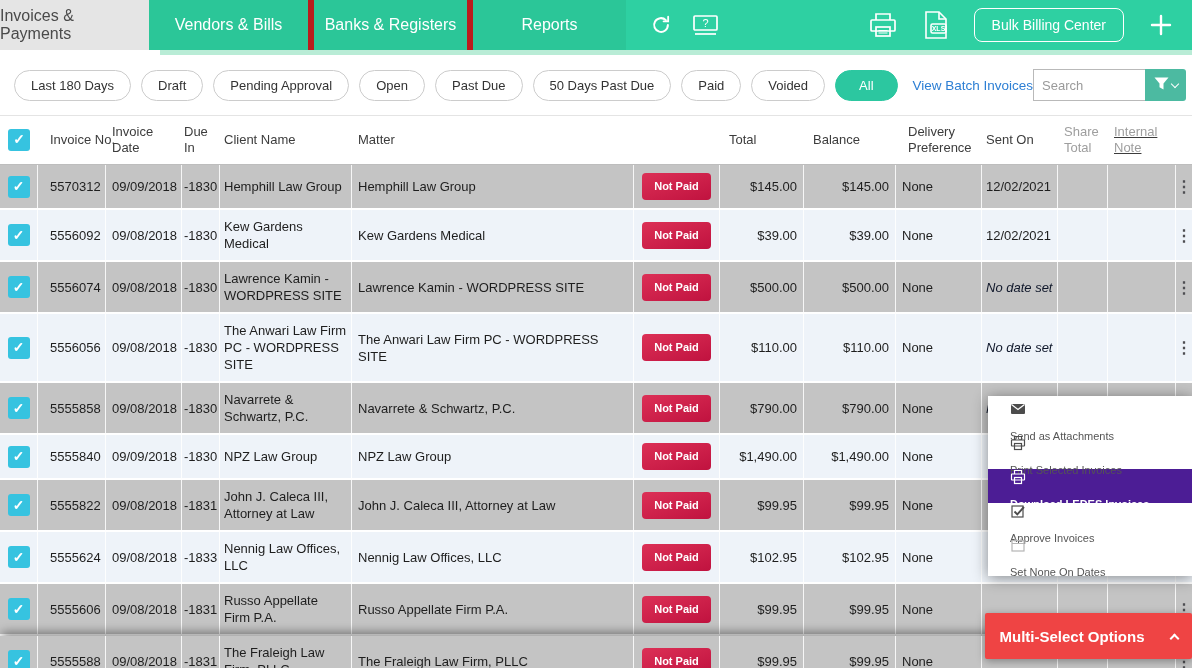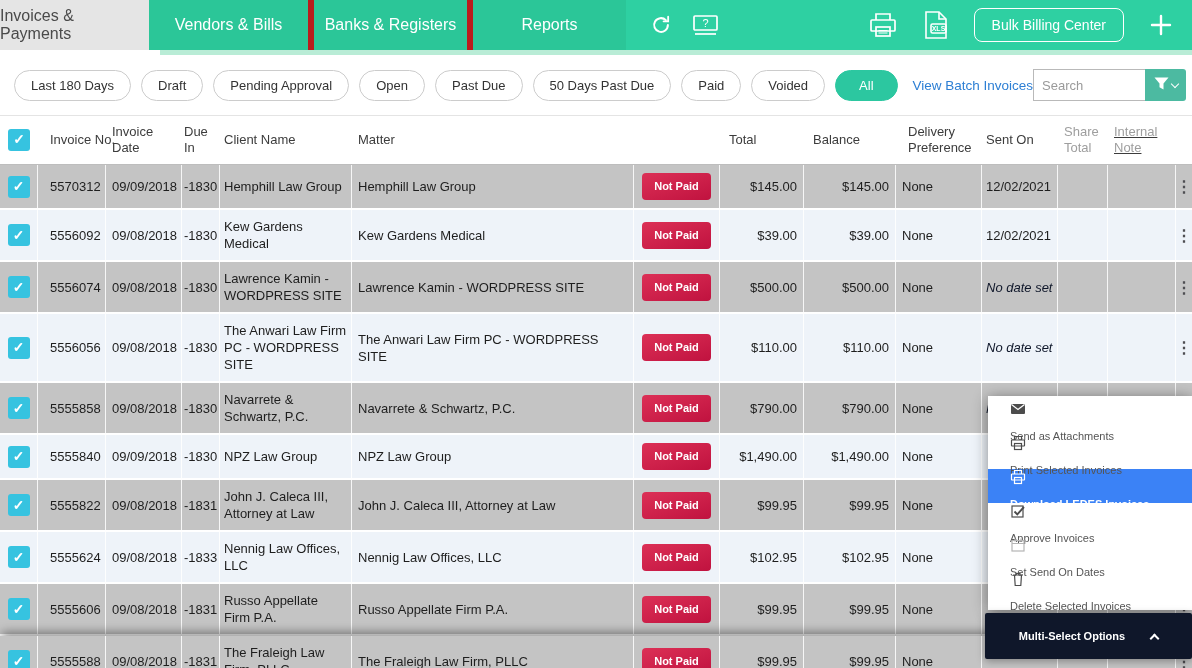--- a/index.html
+++ b/index.html
@@ -68,27 +68,27 @@
   .shadow-top { box-shadow: 0 -6px 9px -2px rgba(0,0,0,0.4); position: relative; z-index: 2; }
 
   .checkbox { width: 22px; height: 22px; border-radius: 3px; background: #36c3e0; color: #fff; font-size: 14px; font-weight: bold; display: flex; align-items: center; justify-content: center; flex: none; cursor: pointer; }
   .badge { background: linear-gradient(160deg, #dc3056, #c0123f); color: #fff; font-size: 11px; font-weight: bold; padding: 5px 12px; border-radius: 4px; white-space: nowrap; }
   .nodate { color: #0f172a; font-style: italic; }
   .kebab { font-size: 16px; color: #4e4e52; font-weight: bold; cursor: pointer; line-height: 11px; }
 
   
   .context-menu { position: absolute; top: 396px; right: 0; width: 204px; background: #fff; box-shadow: 0 2px 14px rgba(0,0,0,0.45); padding: 5px 0; z-index: 20; }
   .menu-item { height: 34px; display: flex; align-items: flex-start; gap: 13px; padding-left: 22px; font-size: 11px; color: #555; cursor: pointer; flex-direction: column; }
-  .menu-item.active { background: #3b82f6; color: #fff; font-weight: bold; }
+  .menu-item.active { background: #4c1d95; color: #fff; font-weight: bold; }
   .menu-icon { display: flex; align-items: center; color: #4c4c4c; }
   .menu-icon.dim { color: #b5b5b5; }
   .menu-item.active .menu-icon, .menu-item.active .menu-icon.dim { color: #fff; }
 
   
-  .multi-btn { position: absolute; right: 0; bottom: 9px; width: 207px; height: 46px; background: #0f172a; border: none; color: #fff; font-weight: bold; font-size: 11px; display: flex; align-items: center; justify-content: center; gap: 26px; box-shadow: 0 2px 8px rgba(0,0,0,0.35); font-family: inherit; z-index: 21; border-radius: 2px; cursor: pointer; }
+  .multi-btn { position: absolute; right: 0; bottom: 9px; width: 207px; height: 46px; background: #ef4444; border: none; color: #fff; font-weight: bold; font-size: 15px; display: flex; align-items: center; justify-content: center; gap: 26px; box-shadow: 0 2px 8px rgba(0,0,0,0.35); font-family: inherit; z-index: 21; border-radius: 2px; cursor: pointer; }
   .chev-up { width: 7px; height: 7px; border-left: 2px solid #fff; border-top: 2px solid #fff; transform: rotate(45deg); margin-top: 4px; }
 </style>
 </head>
 <body>
 
 <div class="app">
 
   <div class="topbar">
     <div class="tab-active">
       <span>Invoices &amp; Payments</span>
@@ -647,29 +647,21 @@
         </span>
         <span>Approve Invoices</span>
       </div>
       <div class="menu-item">
         <span class="menu-icon dim">
           <svg width="16" height="16" viewBox="0 0 16 16" fill="none" stroke="currentColor" stroke-width="1.2">
             <rect x="2" y="3.5" width="12" height="10.5"></rect>
             <path d="M2 6.5h12M5 1.5v3M11 1.5v3"></path>
           </svg>
         </span>
-        <span>Set Send On Dates</span>
-      </div>
-      <div class="menu-item">
-        <span class="menu-icon">
-          <svg width="16" height="16" viewBox="0 0 16 16" fill="none" stroke="currentColor" stroke-width="1.2">
-            <path d="M3 4h10M6 4V2.5h4V4M4.5 4l.7 10.5h5.6L11.5 4"></path>
-          </svg>
-        </span>
-        <span>Delete Selected Invoices</span>
+        <span>Set None On Dates</span>
       </div>
     </div>
 
   <button class="multi-btn">
     <span>Multi-Select Options</span>
     <span class="chev-up"></span>
   </button>
 
 </div>
 

